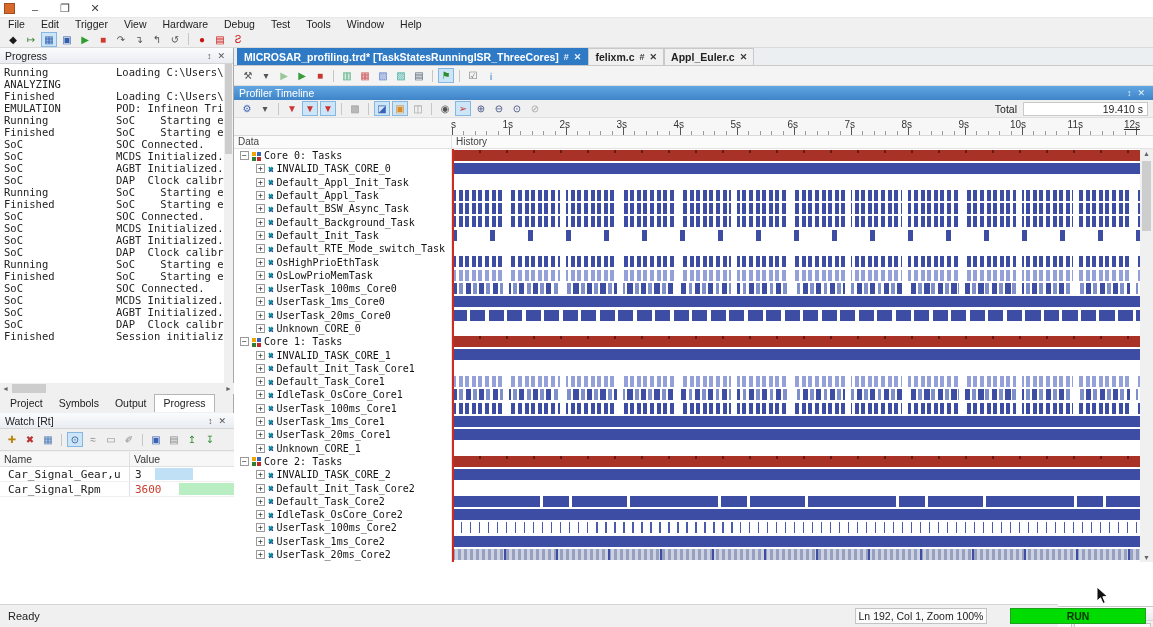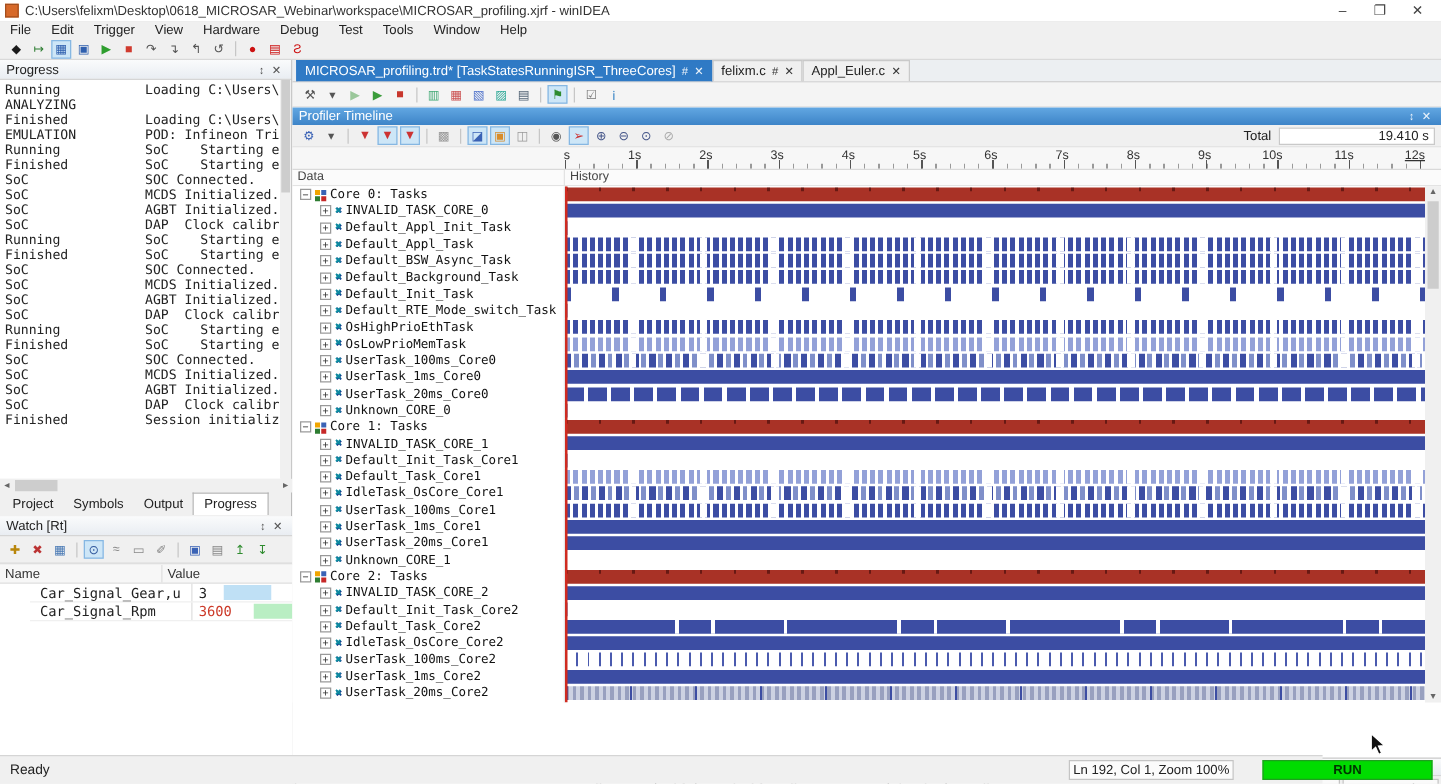--- a/index.html
+++ b/index.html
@@ -37,30 +37,30 @@
   .btab { padding:2px 8px 3px 8px; font-size:10.5px; color:#222;margin-top:40px; }
   .btab.active { background:#ffffff; border:1px solid #b5b5b5; border-bottom:none; }
 
   #watchpanel { position:absolute; left:0; top:365px; width:234px; height:191px; background:#f0f0f0; }
   #watch-toolbar { height:22px; display:flex; align-items:center; padding-left:3px; border-bottom:1px solid #d9d9d9; }
   #watch-grid { position:absolute; left:0; top:39px; width:234px; height:152px; background:#ffffff; font-family:"DejaVu Sans Mono",monospace; font-size:11px; }
   .wg-head { display:flex; height:15px; background:#f7f7f7; border-bottom:1px solid #e0e0e0; font-family:"Liberation Sans",sans-serif; font-size:10.5px; color:#333; }
   .wg-head > div { padding:1px 4px; }
   .wg-c1 { width:130px; flex:none; border-right:1px solid #e0e0e0; }
   .wg-c2 { flex:1; }
-  .wrow { display:flex; height:15px; border-bottom:1px solid #f0f0f0;margin-left:24px; }
+  .wrow { display:flex; height:15px; border-bottom:1px solid #f0f0f0; }
   .wrow .wg-c1 { padding:1px 4px 0 8px; }
   .wrow .wg-c2 { position:relative; padding:1px 0 0 5px; }
   .wpatch { position:absolute; top:1px; height:12px; }
   .wval { position:relative; z-index:2; }
 
   
   #rightarea { left:234px; top:48px; width:919px; height:556px; background:#f0f0f0; }
   #tabbar { position:absolute; left:0; top:0; width:919px; height:18px; background:#eceff2; border-bottom:1px solid #c9c9c9; display:flex; align-items:stretch; padding-left:3px; }
-  .etab { display:flex; align-items:center; gap:5px; padding:0 6px; font-size:10.5px; color:#222; background:#f0f0f0; border:1px solid #c9c9c9; border-bottom:none; }
+  .etab { display:flex; align-items:center; gap:5px; padding:0 6px; font-size:10.5px; color:#222; background:#f0f0f0; border:1px solid #c9c9c9; border-bottom:none;font-weight:bold; }
   .etab.active { background:#2f7ac5; color:#ffffff; border-color:#2f7ac5; }
   .etab .pin, .etab .cls { font-size:9px; opacity:.9; }
   #tracetoolbar { position:absolute; left:0; top:18px; width:919px; height:20px; background:#f4f4f4; border-bottom:1px solid #dddddd; display:flex; align-items:center; padding-left:5px; }
 
   #profiler { position:absolute; left:0; top:38px; width:919px; height:524px; background:#ffffff; }
   #prof-header { position:absolute; left:0; top:0; width:919px; height:14px; background:linear-gradient(#62a7e2,#3d84c8); color:#ffffff; display:flex; align-items:center; padding:0 5px; font-size:10.5px; }
   #prof-header .sp { flex:1; }
   #prof-header .hbtn { color:#eaf3fb; }
   #prof-toolbar { position:absolute; left:0; top:14px; width:919px; height:18px; background:#f0f0f0; border-bottom:1px solid #e0e0e0; display:flex; align-items:center; padding-left:4px; }
   #total-wrap { position:absolute; right:5px; top:2px; display:flex; align-items:center; gap:6px; }
@@ -114,21 +114,20 @@
   #lncol-box { position:absolute; left:855px; top:3px; width:132px; height:16px; background:#fbfbfb; border:1px solid #c4c4c4; text-align:center; font-size:10.5px; line-height:15px; }
   #run-box { position:absolute; left:1010px; top:3px; width:136px; height:16px; border:1px solid #1f9e1f; text-align:center; font-size:10.5px; font-weight:bold; line-height:15px; color:#003300; }
 
   #mouse-cursor { position:absolute; left:1096px; top:586px; z-index:50; }
 </style>
 </head>
 <body>
 
 <div id="titlebar" class="abs">
   <div id="app-icon"></div>
-  <div id="title-text">C:\Users\felixm\Desktop\0618_MICROSAR_Webinar\workspace\MICROSAR_profiling.xjrf - winIDEA</div>
   <div class="wbtn">–</div>
   <div class="wbtn">❐</div>
   <div class="wbtn">✕</div>
 </div>
 
 <div id="menubar" class="abs">
     <span class="menu-item">File</span>
     <span class="menu-item">Edit</span>
     <span class="menu-item">Trigger</span>
     <span class="menu-item">View</span>

